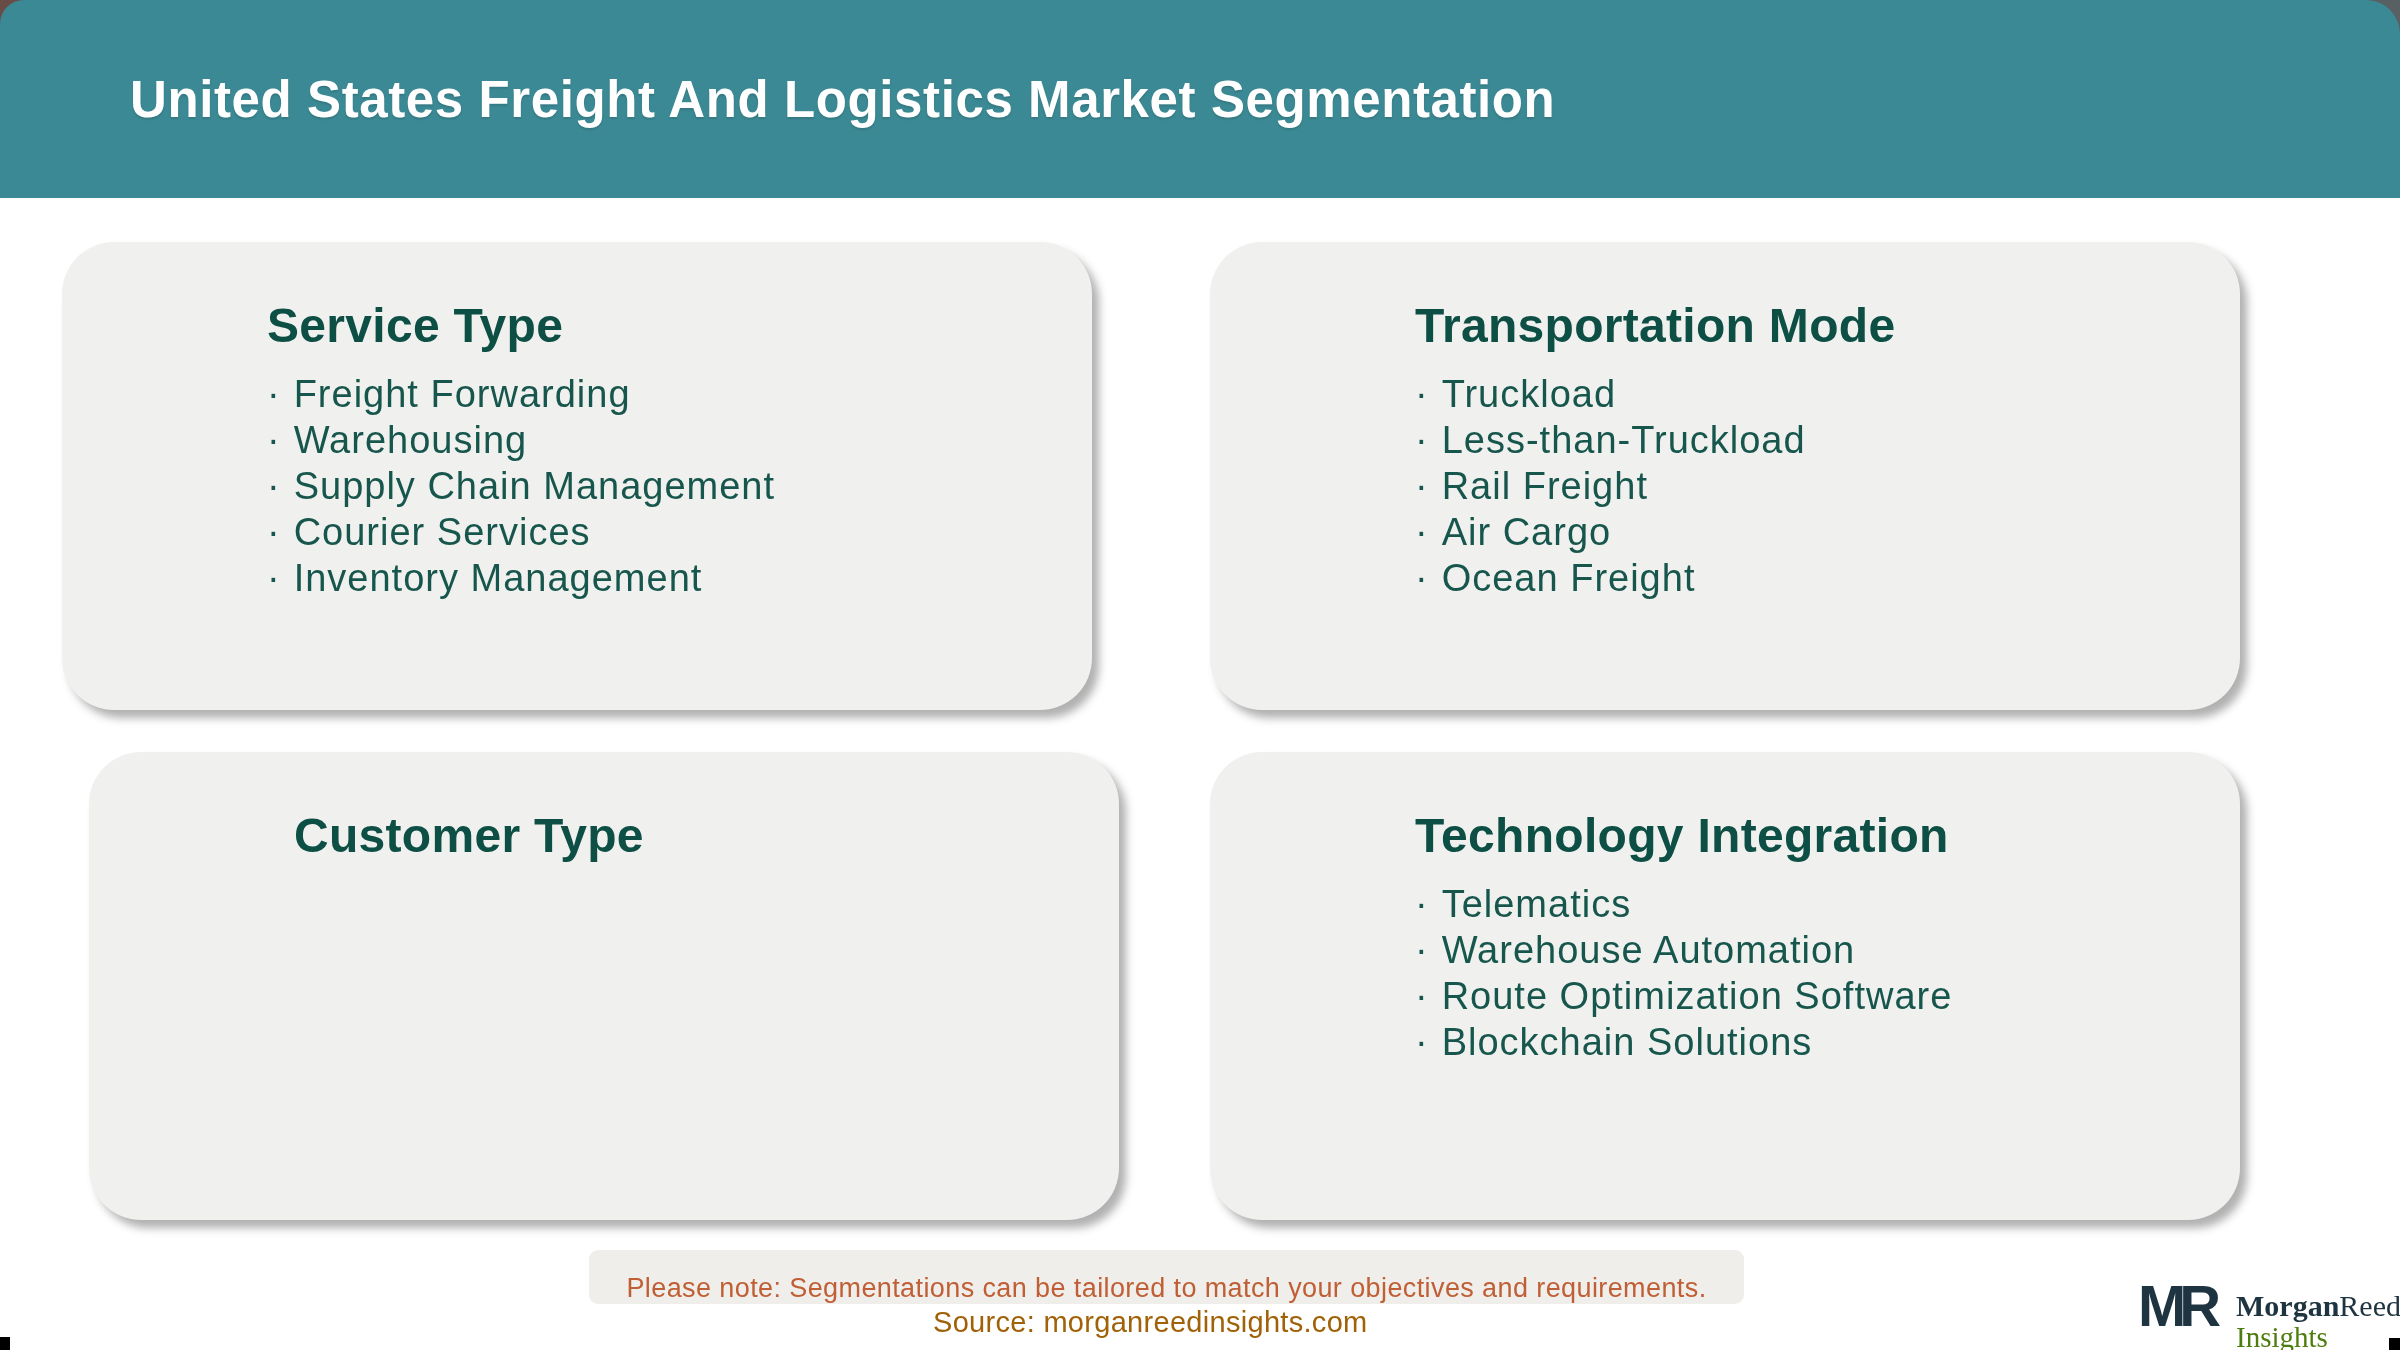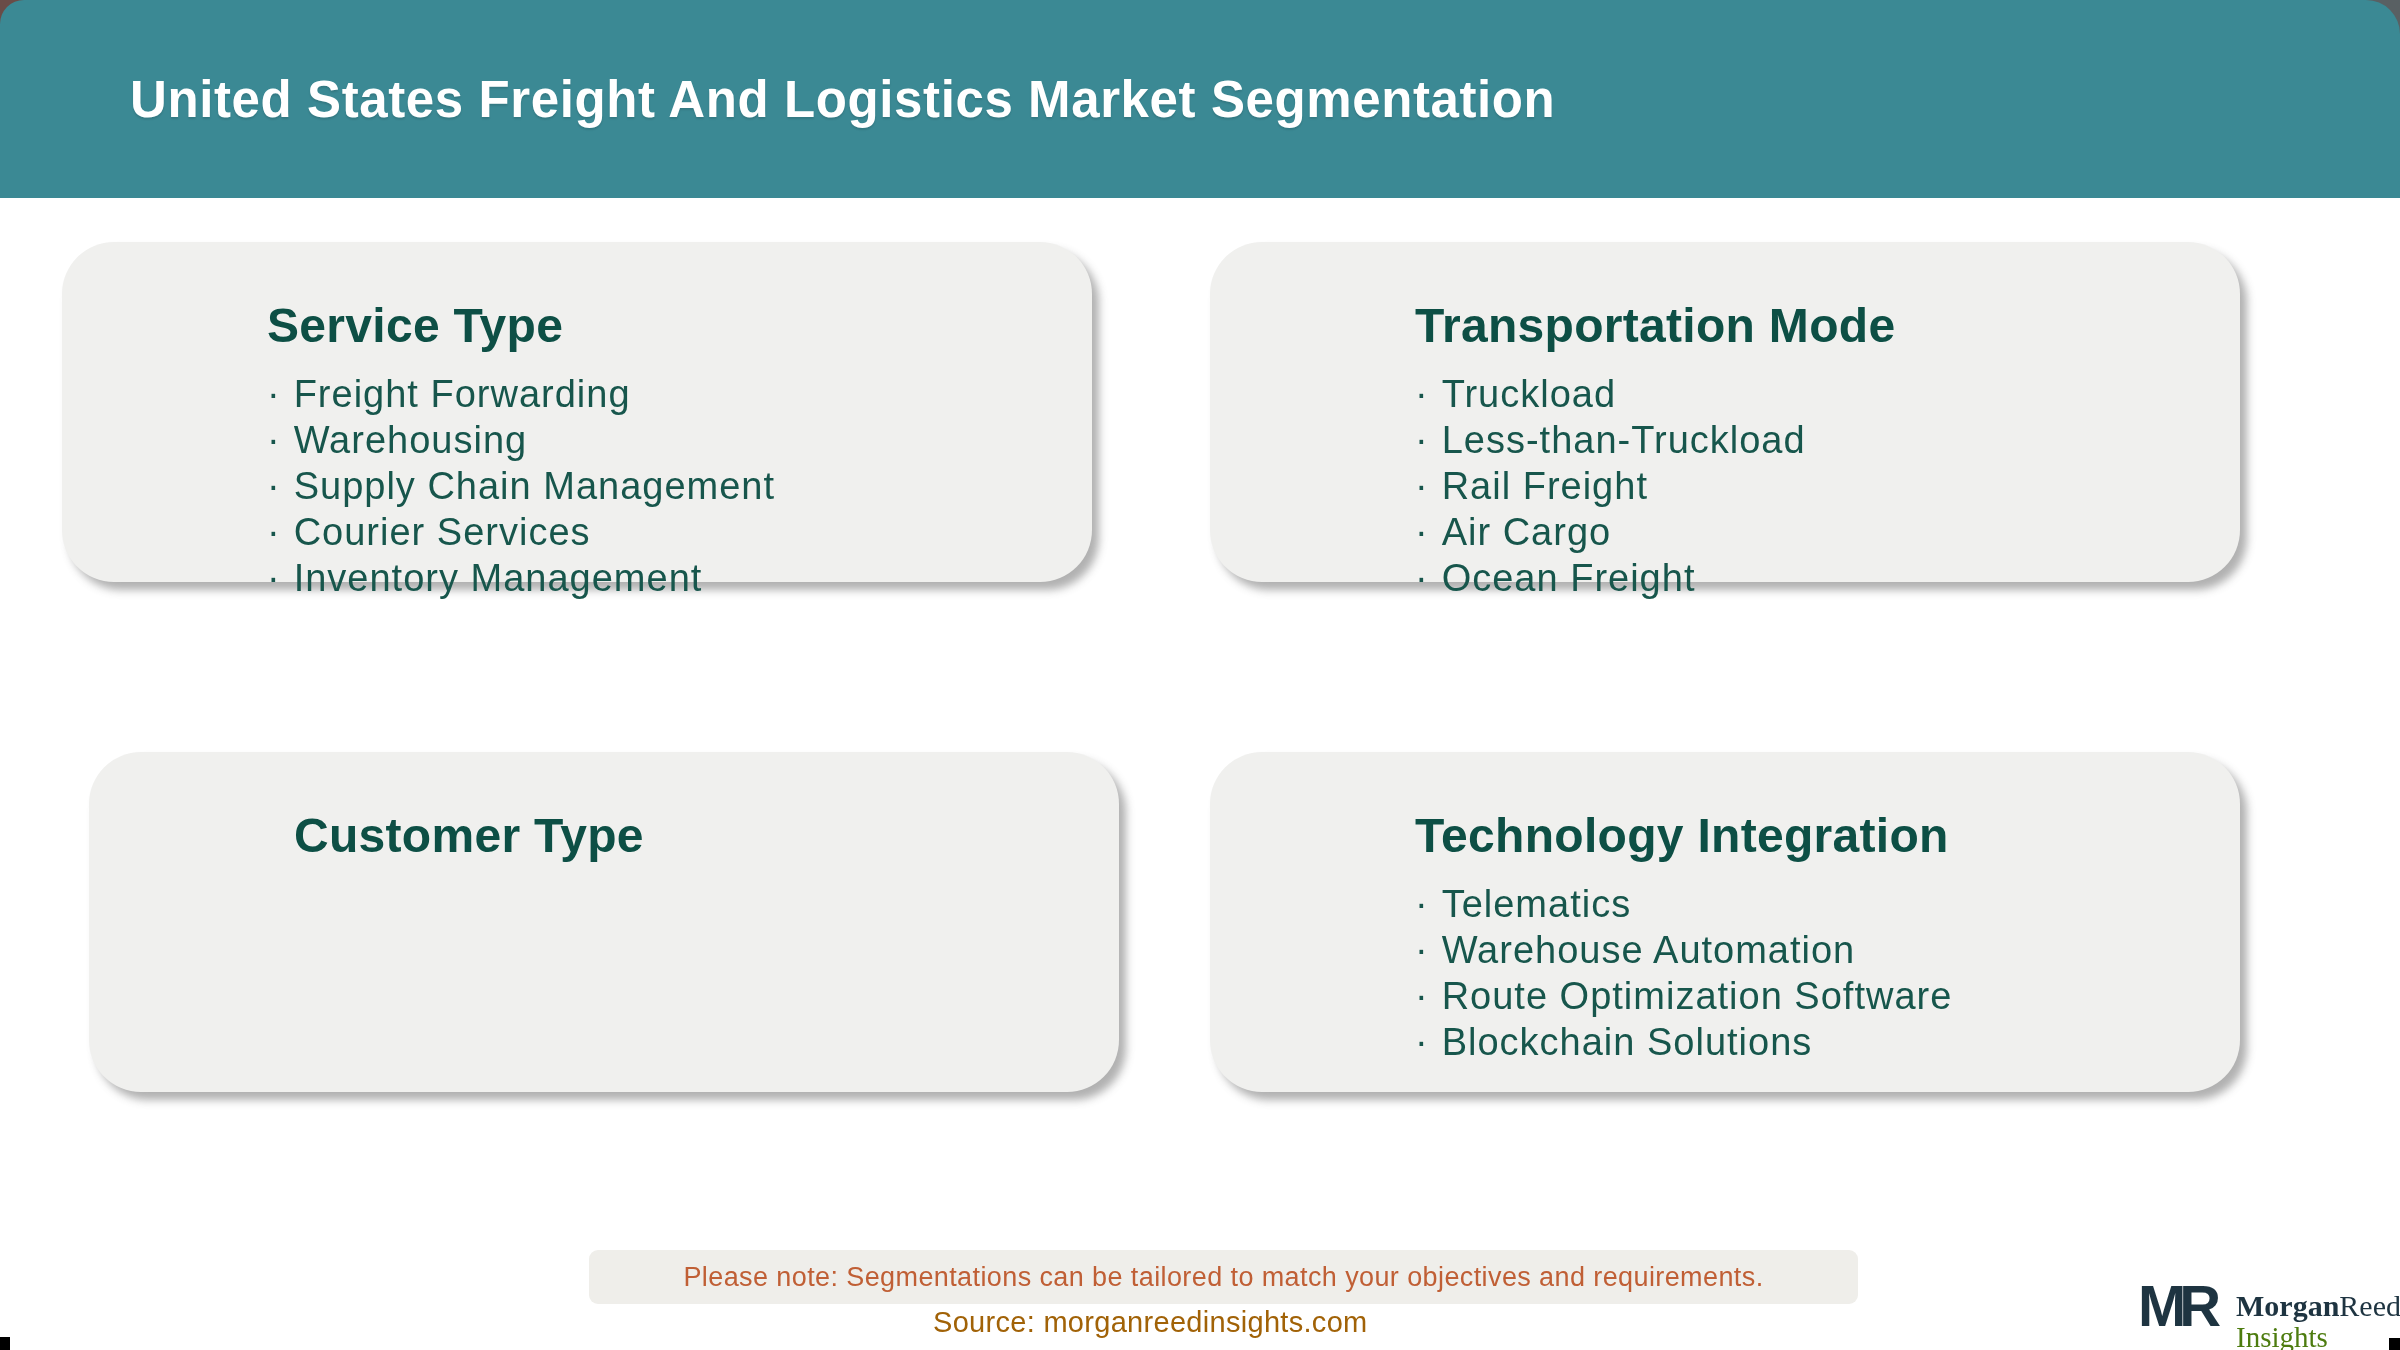--- a/index.html
+++ b/index.html
@@ -26,21 +26,21 @@
   }
   .header h1 {
     margin: 0;
     font-size: 51px; font-weight: bold;
     color: #ffffff; letter-spacing: 0.6px;
     text-shadow: 0 2px 2px rgba(0,0,0,0.12);
   }
 
   .card {
     position: absolute;
-    width: 1030px; height: 340px;
+    width: 1030px; height: 468px;
     background: #f0f0ee;
     border-radius: 52px;
     box-shadow: 7px 8px 9px rgba(70,70,70,0.42);
     box-sizing: border-box;
     padding: 56px 40px 0 205px;
   }
   #card-0 { left: 62px;   top: 242px; }
   #card-1 { left: 1210px; top: 242px; }
   #card-2 { left: 62px;   top: 752px; margin-left: 27px; }
   #card-3 { left: 1210px; top: 752px; }
@@ -53,23 +53,23 @@
   .card ul { list-style: none; margin: 0; padding: 0; }
   .card li {
     font-size: 38px; line-height: 46px;
     color: #17564c; letter-spacing: 1px;
     white-space: nowrap;
   }
   .card li::before { content: "·"; margin-right: 13px; }
 
   .note {
     position: absolute; left: 589px; top: 1250px;
-    width: 1269px; height: 54px;
+    width: 1155px; height: 54px;
     background: #efeeea; border-radius: 9px;
-    display: flex; align-items: center; justify-content: center;
+    display: flex; align-items: flex-end; justify-content: center;
     font-size: 27px; color: #c05f35; letter-spacing: 0.4px;
   }
 
   .source {
     position: absolute; left: 933px; top: 1306px;
     font-size: 29px; color: #a16207; letter-spacing: 0.3px;
   }
 
   .logo { position: absolute; left: 2138px; top: 1262px; display: flex; align-items: center; }
   .logo .monogram-wrap { margin-right: 10px; }

